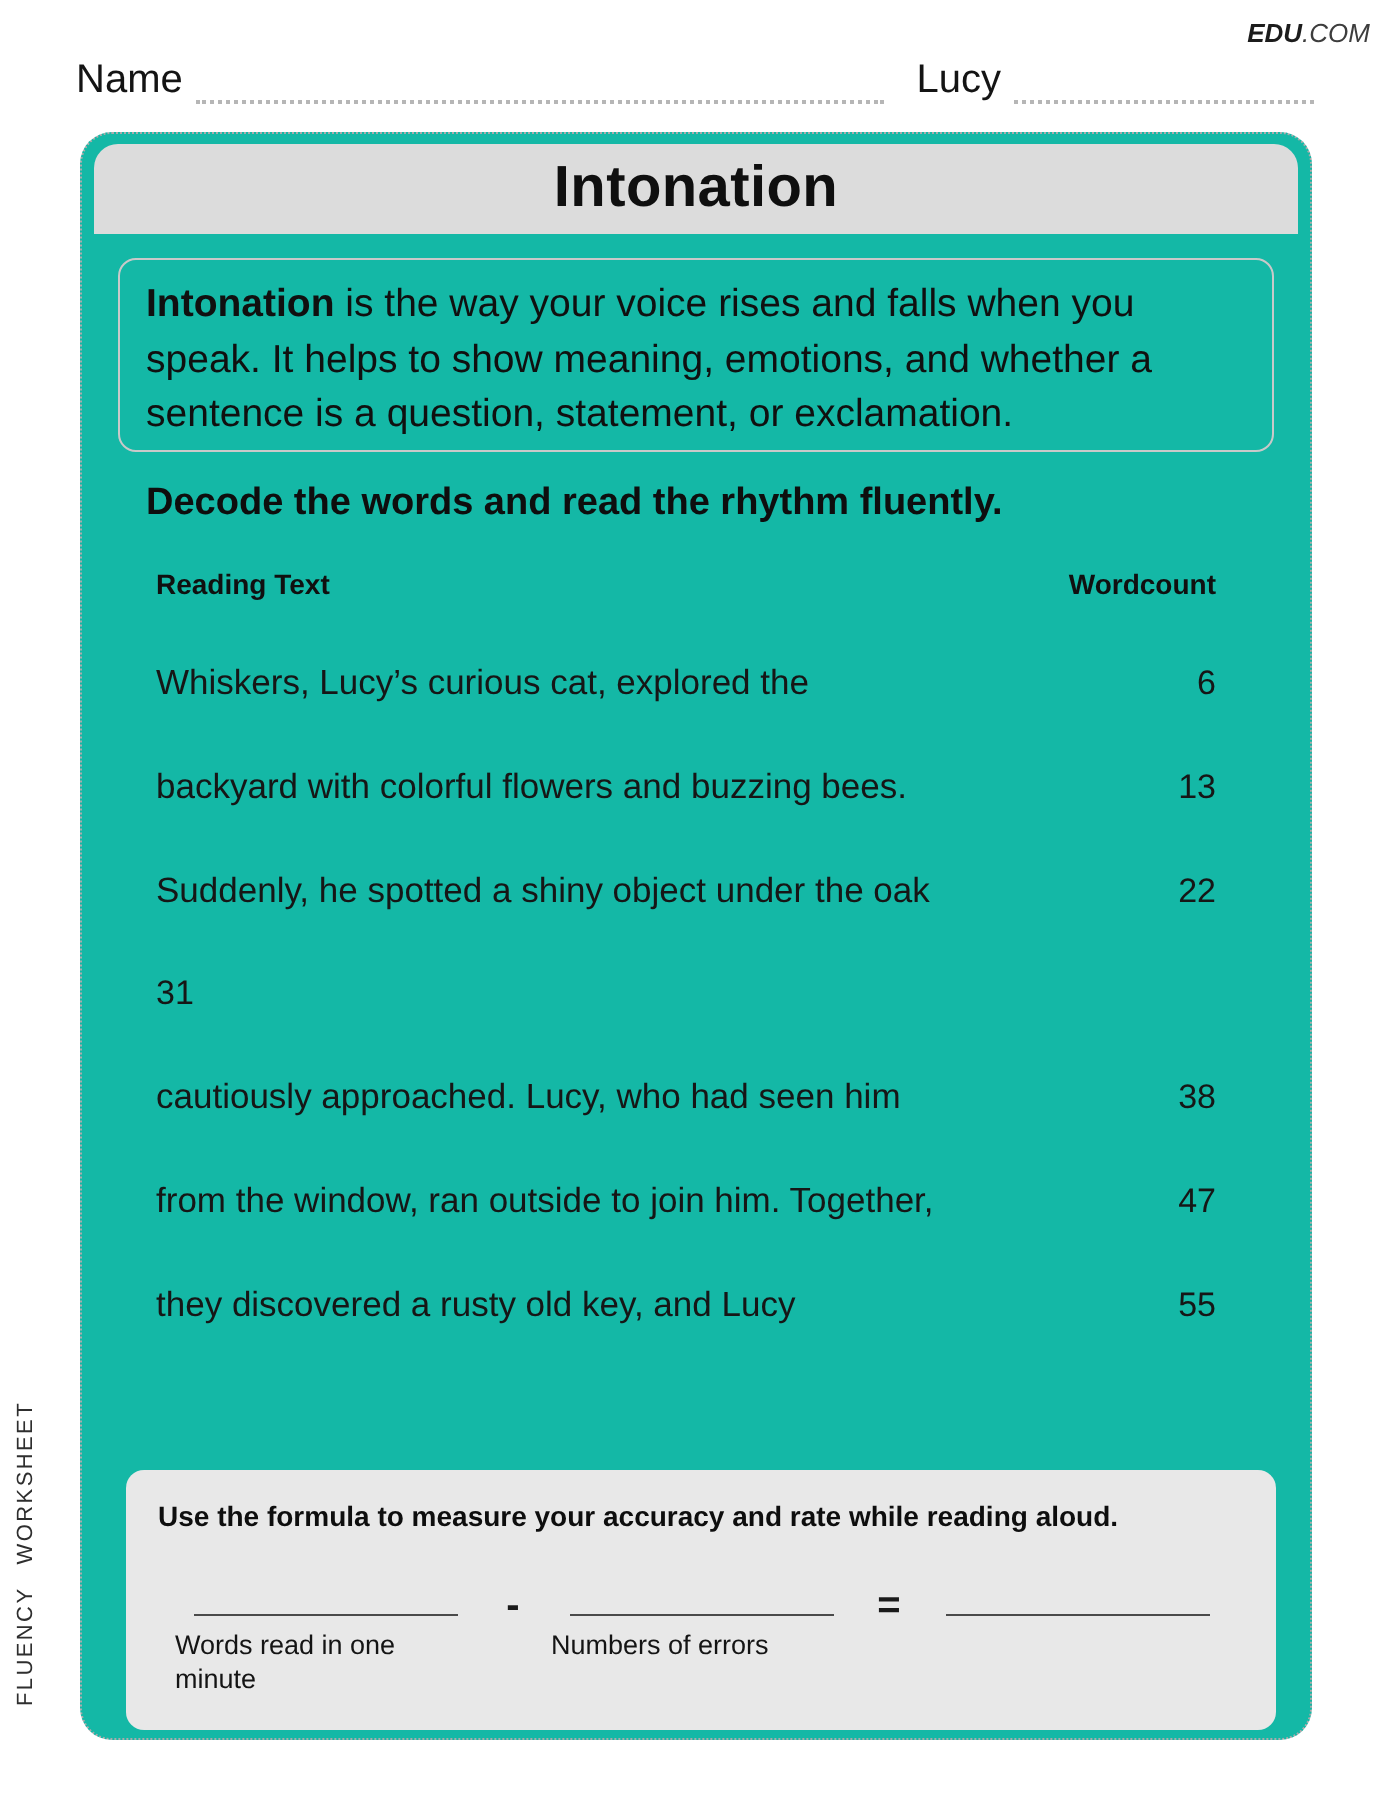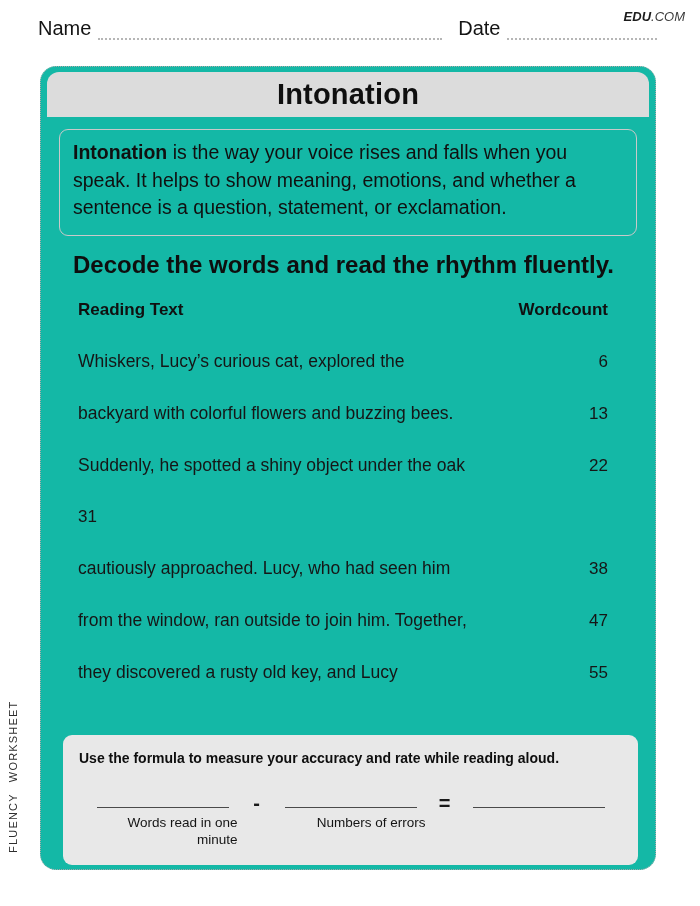--- a/index.html
+++ b/index.html
@@ -15,21 +15,21 @@
   
   .brand {
     position: absolute; top: 9px; right: 15px;
     font-size: 13px; font-style: italic; color: #1c1c1c;
   }
   .brand .b { font-weight: bold; }
   .brand .r { color: #3d3d3d; }
 
   
   .topfields {
-    position: absolute; top: 16px; left: 38px; right: 43px;
+    position: absolute; top: 28px; left: 38px; right: 43px;
     display: flex; align-items: flex-end;
     font-size: 20px; color: #141414;
   }
   .field-label { line-height: 24px; }
   .fieldline {
     border-bottom: 2px dotted #b6b6b6;
     height: 24px;
   }
   .name-line { flex: 2.3; margin-left: 7px; }
   .date-label { margin-left: 16px; }
@@ -53,38 +53,38 @@
   .card-title {
     font-size: 29px; font-weight: bold; color: #0f0f0f;
     letter-spacing: 0.2px;
   }
 
   
   .defbox {
     margin: 12px 18px 0 18px;
     border: 1px solid #c9c9c9;
     border-radius: 9px;
-    padding: 9px 13px 13px 13px;
+    padding: 9px 13px 3px 13px;
     font-size: 19.5px;
     line-height: 27.5px;
     color: #101010;
   }
   .defbox .term { font-weight: bold; }
 
   
   .instruction {
     margin: 15px 18px 0 32px;
-    font-size: 24px; font-weight: bold; color: #0e0e0e;
+    font-size: 19px; font-weight: bold; color: #0e0e0e;
   }
 
   
   .rtable { margin: 21px 47px 0 37px; }
   .rtable-header {
     display: flex; justify-content: space-between;
-    font-size: 17px; font-weight: bold; color: #101010;
+    font-size: 14px; font-weight: bold; color: #101010;
   }
   .rrow {
     display: flex; justify-content: space-between; align-items: baseline;
     font-size: 17.5px; color: #161616;
     margin-top: 31px;
   }
   .rrow:first-of-type { margin-top: 26px; }
   .rrow .count { font-size: 17px; }
 
   
@@ -98,21 +98,21 @@
     font-size: 14px; font-weight: bold; color: #0e0e0e;
   }
   .formula-row {
     display: flex; justify-content: center; align-items: flex-start;
     margin-top: 24px;
   }
   .fcol { width: 158px; display: flex; flex-direction: column; align-items: center; }
   .blank { width: 132px; height: 18px; border-bottom: 1.5px solid #4a4a4a; }
   .flabel {
     margin-top: 6px;
-    font-size: 13.5px; line-height: 17px; text-align: right;
+    font-size: 13.5px; line-height: 17px; text-align: left;
     width: 150px; color: #141414;
   }
   .fop {
     width: 30px; text-align: center;
     font-size: 20px; font-weight: bold; color: #1a1a1a;
     padding-top: 2px;
   }
 
   
   .side-label {
@@ -128,21 +128,21 @@
 </head>
 <body>
 
 <div class="brand">
   <span class="b">EDU</span><span class="r">.COM</span>
 </div>
 
 <div class="topfields">
   <span class="field-label">Name</span>
   <span class="fieldline name-line"></span>
-  <span class="field-label date-label">Date</span>
+  <span class="field-label date-label">Lucy</span>
   <span class="fieldline date-line"></span>
 </div>
 
 <div class="card">
 
   <div class="card-header">
     <div class="card-title">Intonation</div>
   </div>
 
   <div class="defbox">

